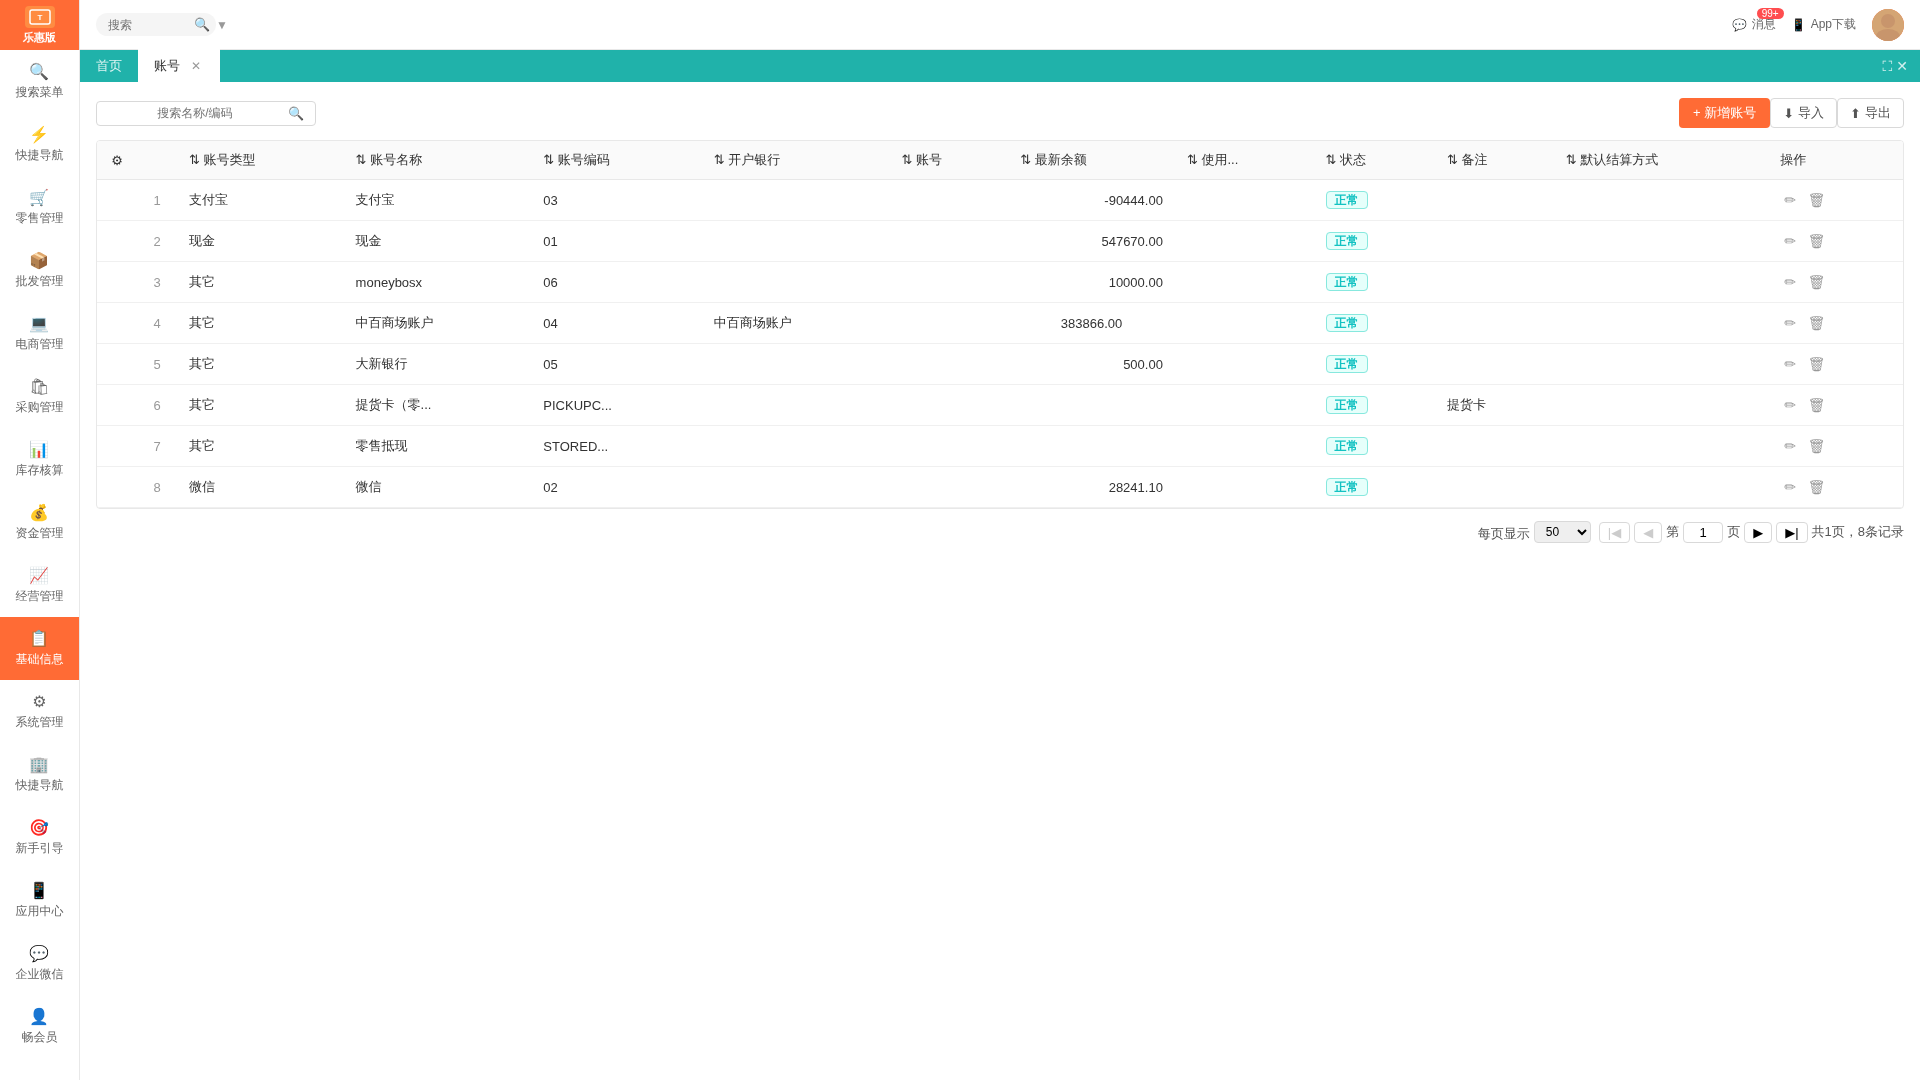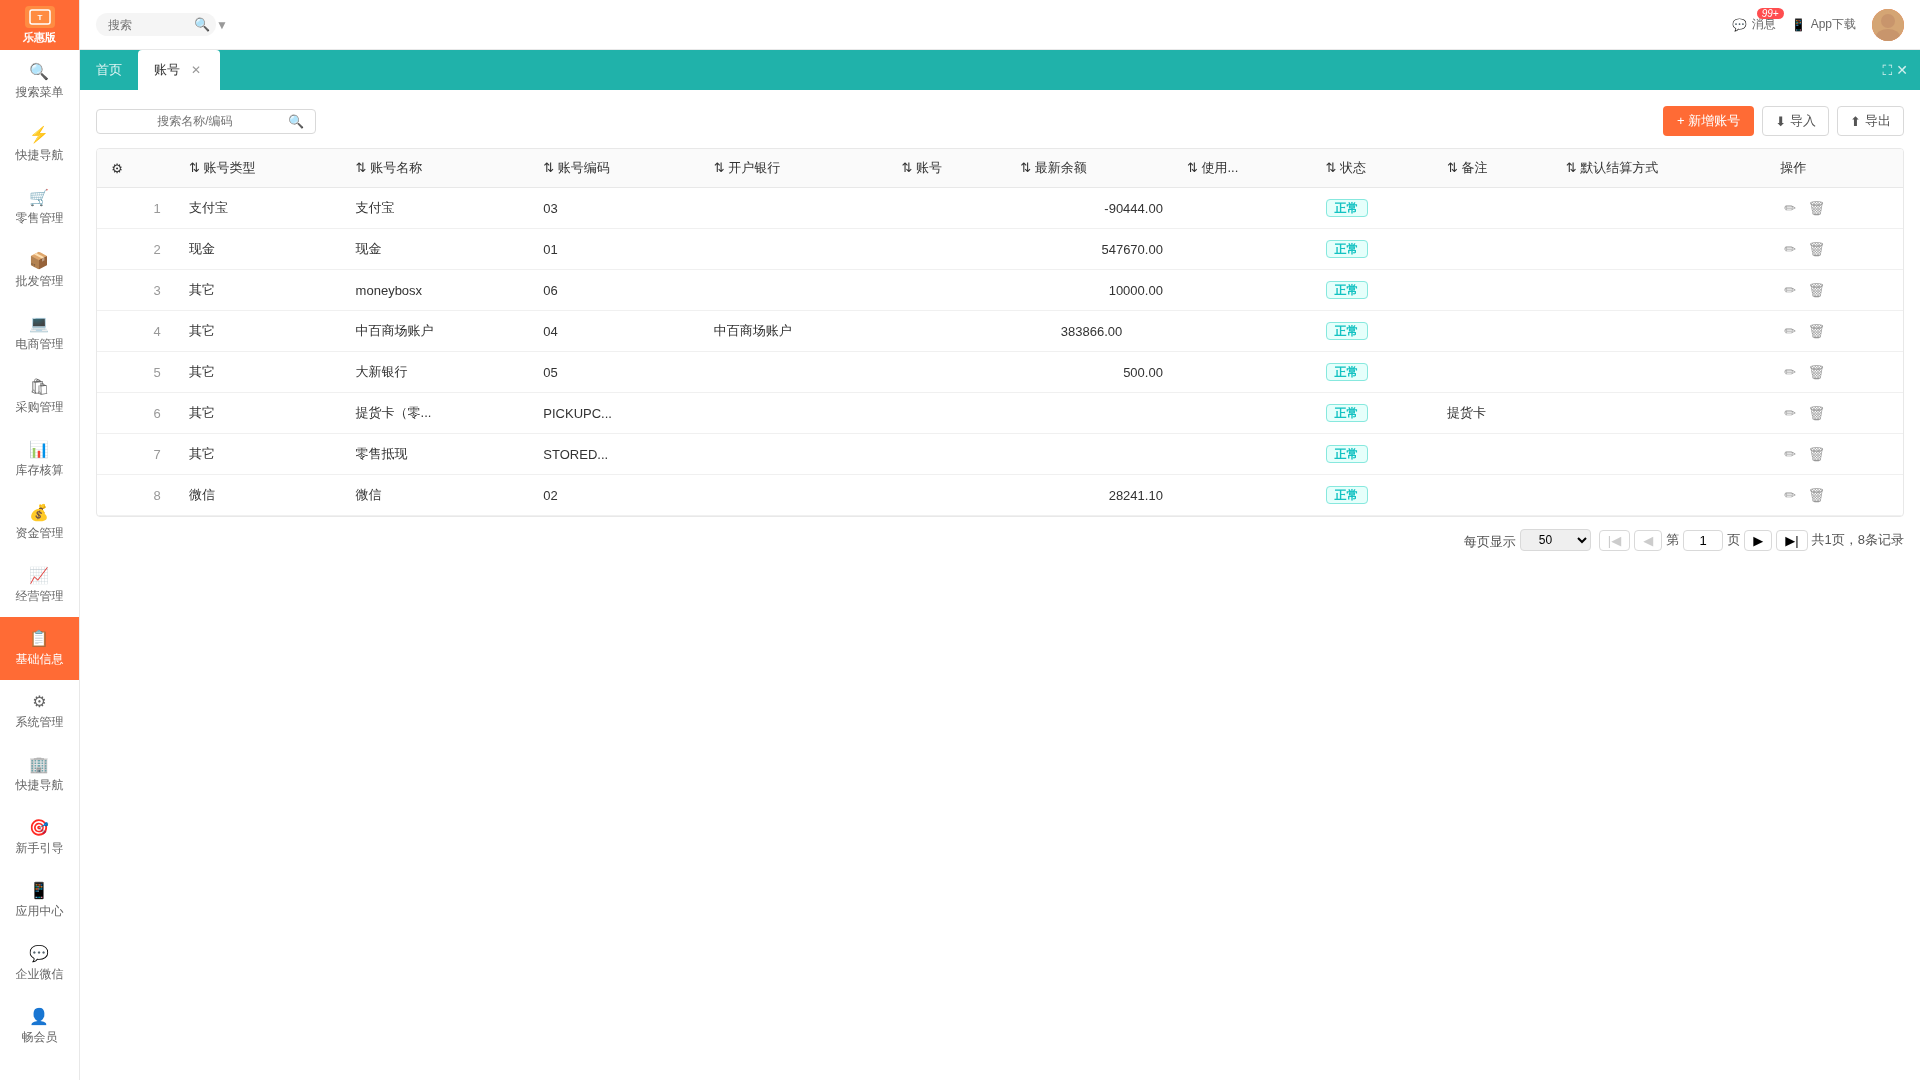--- a/index.html
+++ b/index.html
@@ -109,41 +109,40 @@
       background: #ff4d4f;
       color: white;
       border-radius: 10px;
       padding: 0 5px;
       font-size: 10px;
       position: absolute;
       top: -8px;
       right: -8px;
       min-width: 16px;
       text-align: center;
-      font-style: italic;
     }
     .app-download {
       display: flex;
       align-items: center;
       gap: 4px;
       font-size: 12px;
       color: #666;
       cursor: pointer;
     }
     .avatar {
       width: 32px;
       height: 32px;
       border-radius: 50%;
       background: #ff6b35;
       overflow: hidden;
     }
 
     
     .tabbar {
-      height: 40px;
+      height: 32px;
       background: #20b2aa;
       display: flex;
       align-items: center;
       padding: 0 0;
     }
     .tab {
       height: 40px;
       padding: 0 16px;
       display: flex;
       align-items: center;
@@ -207,21 +206,20 @@
     .search-box input {
       border: none;
       outline: none;
       font-size: 12px;
       width: 180px;
       text-align: center;
     }
     .toolbar-right {
       display: flex;
       align-items: center;
-      gap: 8px;
     }
     .btn-primary {
       background: #ff6b35;
       color: white;
       border: none;
       border-radius: 4px;
       padding: 6px 14px;
       font-size: 13px;
       cursor: pointer;
       white-space: nowrap;
@@ -303,21 +301,21 @@
       color: #555;
     }
     .page-size-select {
       display: flex;
       align-items: flex-end;
       gap: 4px;
     }
     .page-size-select select {
       border: 1px solid #d9d9d9;
       border-radius: 4px;
-      padding: 2px 14px;
+      padding: 2px 7px;
       font-size: 12px;
     }
     .page-nav {
       display: flex;
       align-items: center;
       gap: 4px;
     }
     .page-nav button {
       border: 1px solid #d9d9d9;
       background: #fff;

